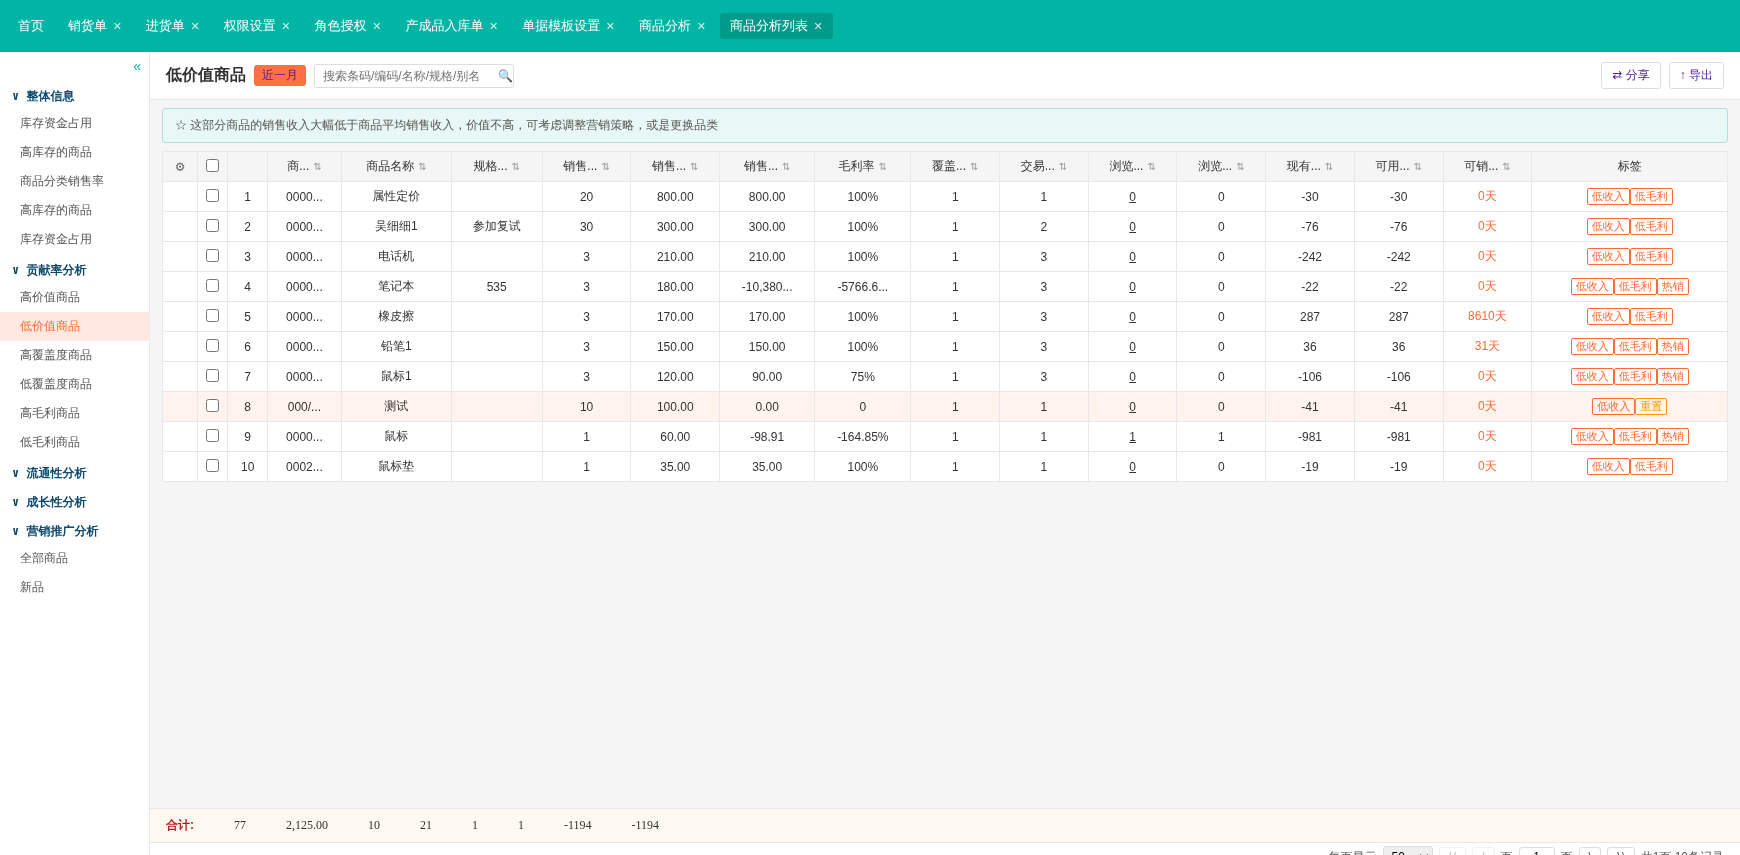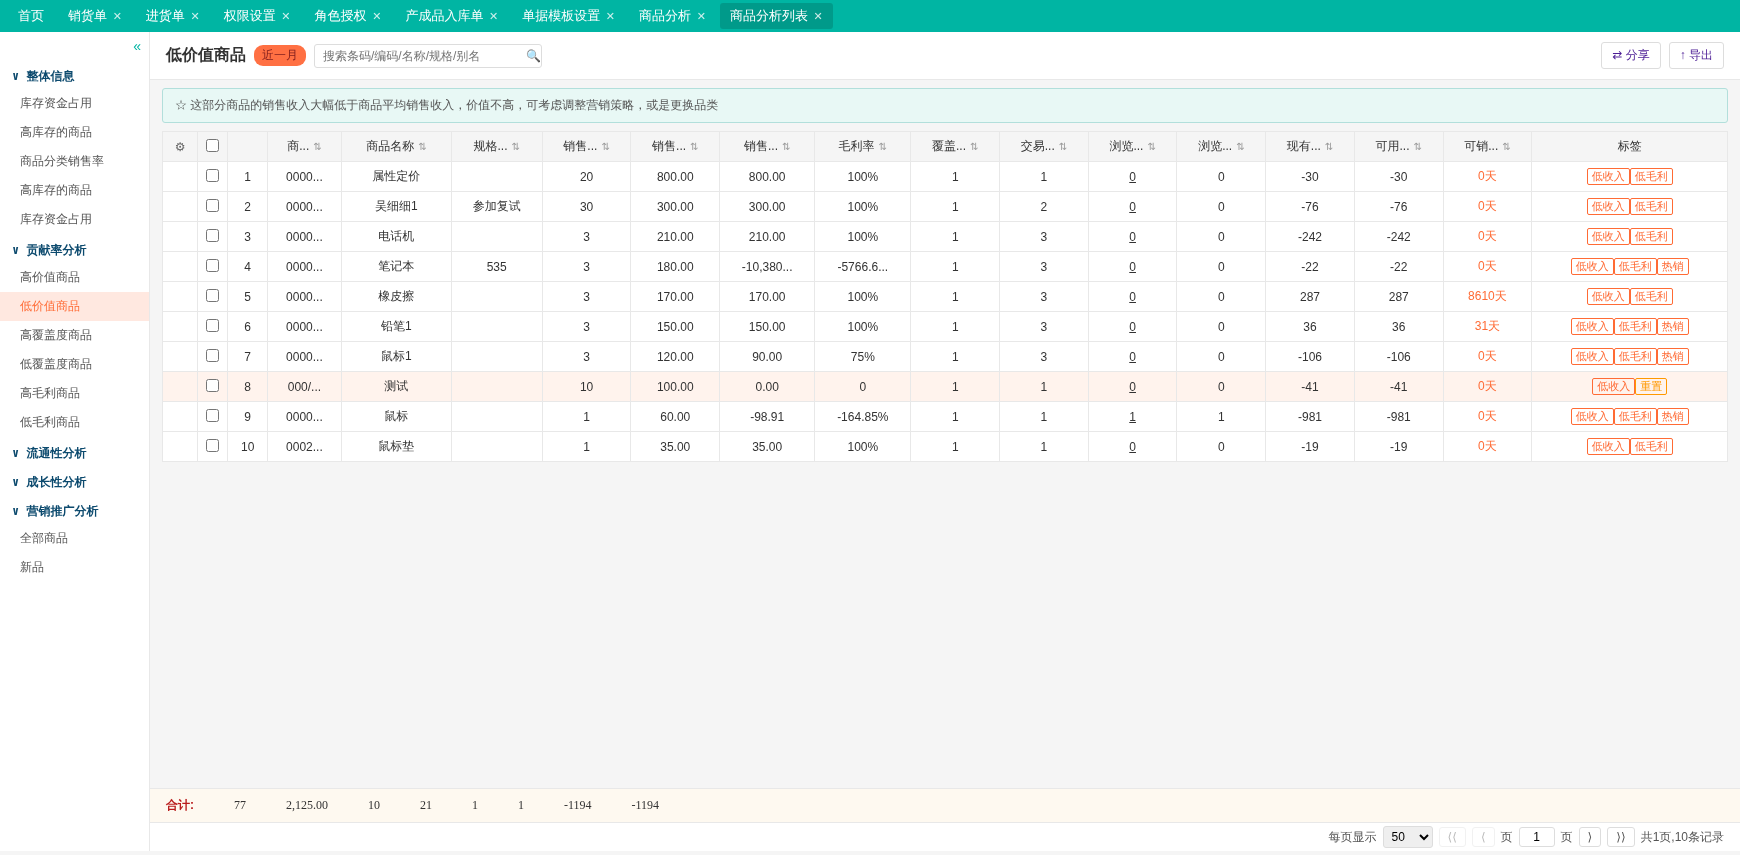--- a/index.html
+++ b/index.html
@@ -1,24 +1,24 @@
 <!DOCTYPE html>
 <html><head>
   <meta charset="utf-8">
   <style>
     * { box-sizing: border-box; margin: 0; padding: 0; font-family: 'Microsoft YaHei', Arial, sans-serif; font-size: 12px; }
     body { background: #f5f5f5; overflow-x: hidden; }
 
     
     .top-nav {
       background: #00b5a3;
-      height: 24px;
+      height: 52px;
       display: flex;
       align-items: center;
-      padding: 16px 8px;
+      padding: 8px 8px;
       gap: 4px;
     }
     .nav-item {
       color: #fff;
       padding: 4px 10px;
       cursor: pointer;
       border-radius: 3px;
       white-space: nowrap;
       font-size: 13px;
     }
@@ -72,32 +72,32 @@
       gap: 8px;
       border-bottom: 1px solid #e8e8e8;
     }
     .page-title {
       font-size: 16px;
       font-weight: bold;
       color: #333;
     }
     .tag-btn {
       background: #ff7043;
-      color: #7f1d1d;
+      color: #4c1d95;
       border: none;
-      border-radius: 9px;
+      border-radius: 3px;
       padding: 2px 8px;
       font-size: 12px;
       cursor: pointer;
     }
     .search-box {
       border: 1px solid #ddd;
       border-radius: 3px;
       padding: 4px 8px;
-      width: 228px;
+      width: 200px;
       outline: none;
       color: #999;
     }
     .search-icon { color: #00b5a3; margin-left: -24px; cursor: pointer; }
     .header-actions { margin-left: auto; display: flex; gap: 8px; }
     .action-btn {
       border: 1px solid #ddd;
       background: #fff;
       border-radius: 3px;
       padding: 4px 10px;

